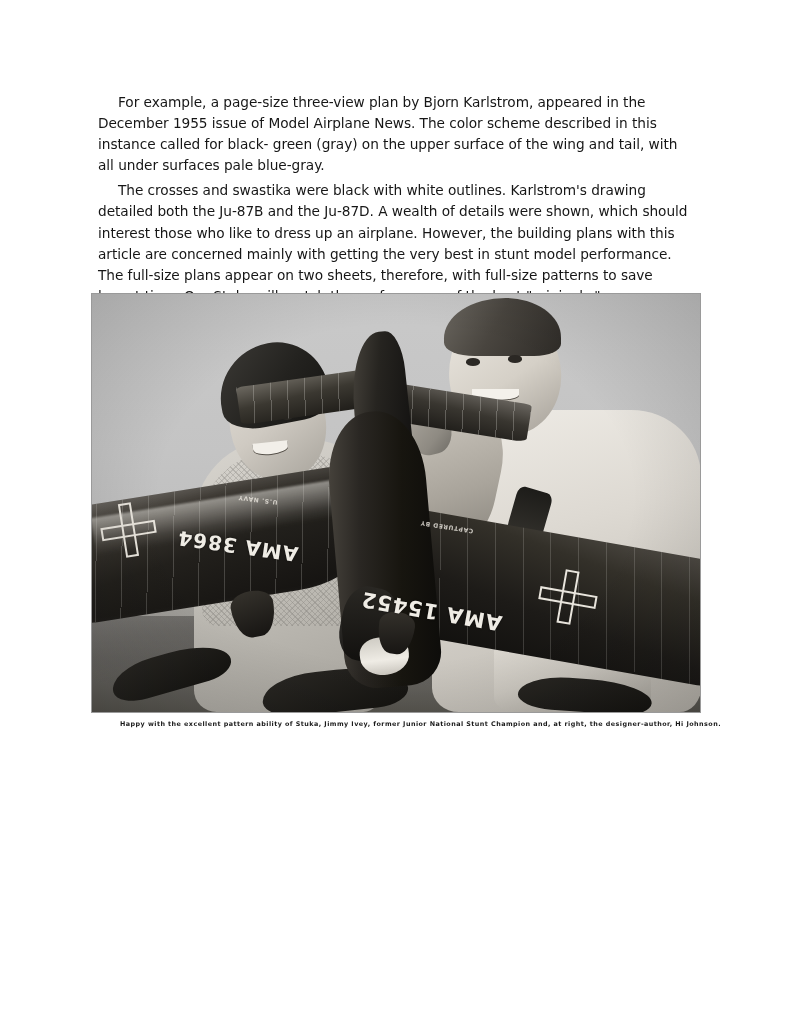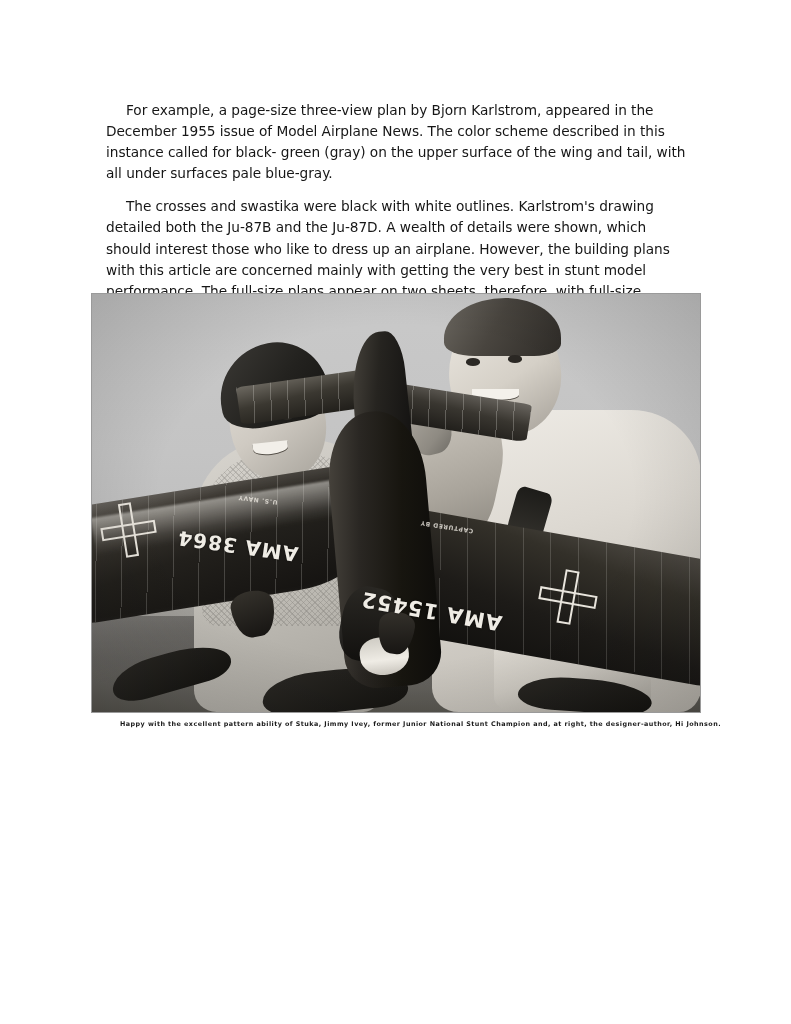--- a/index.html
+++ b/index.html
@@ -24,21 +24,21 @@
   }
 
   
   .article-text {
     position: absolute;
     left: 94px;
     top: 88px;
     width: 604px;
   }
   .para {
-    margin: 12px;
+    margin: 4px;
     font-size: 13.7px;
     line-height: 21.1px;
     color: #161616;
     text-align: left;
     text-indent: 20px;
     letter-spacing: -0.05px;
   }
 
   
   .photo-figure {

